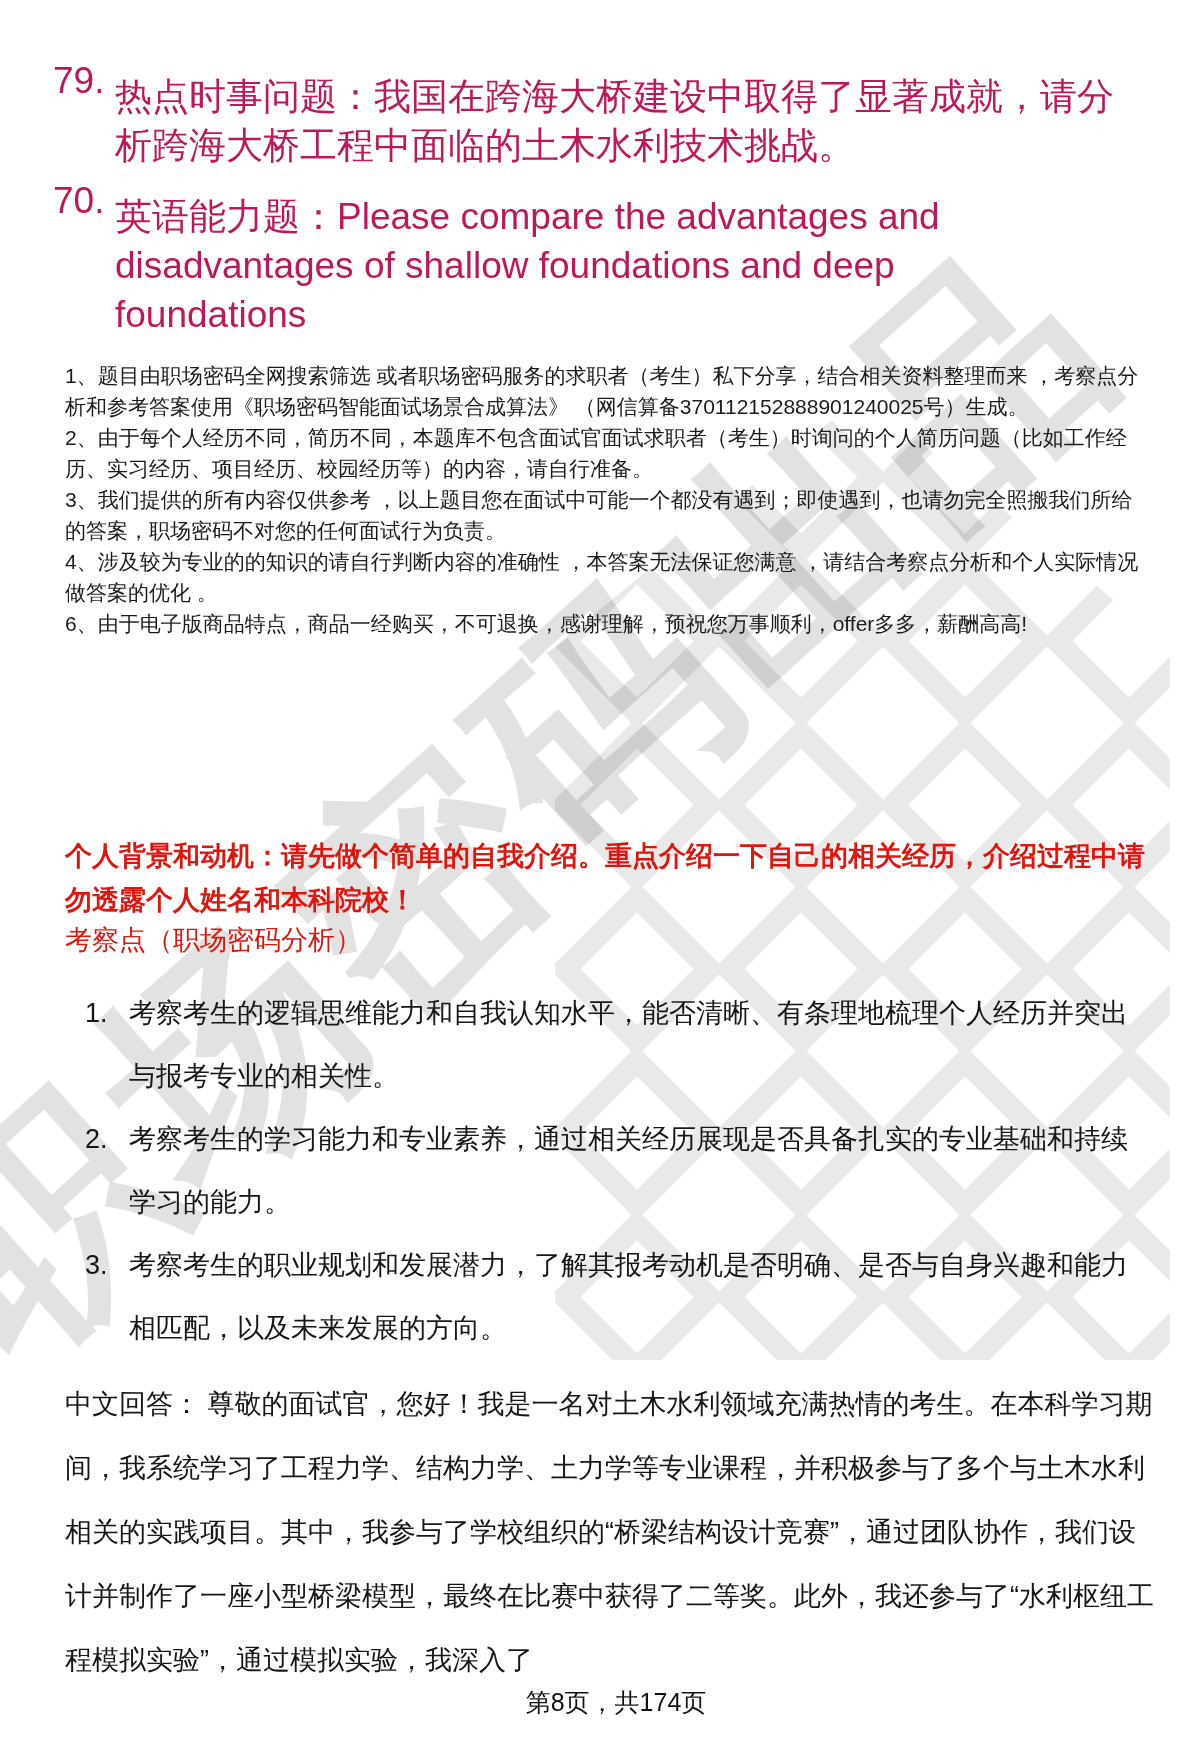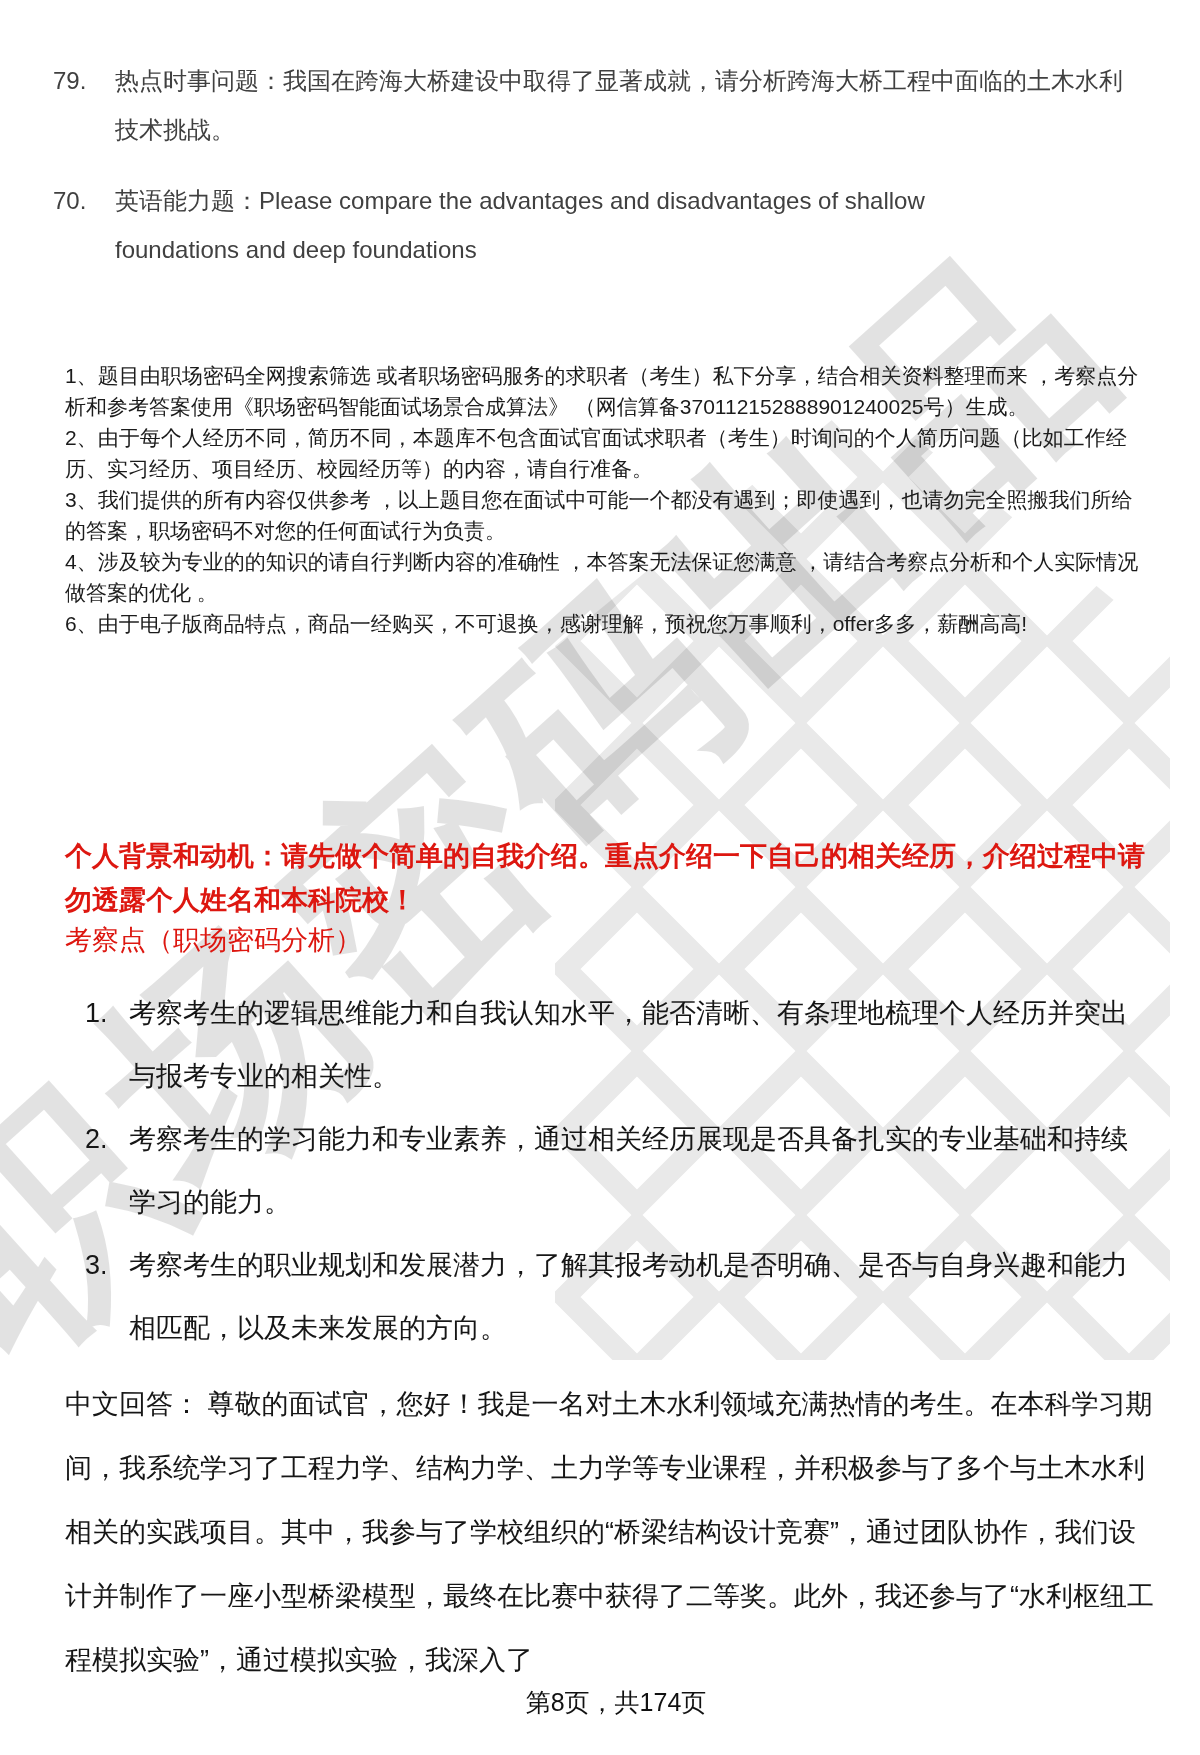--- a/index.html
+++ b/index.html
@@ -23,23 +23,23 @@
     position:absolute;left:35px;top:1150px;
     font-size:238px;font-weight:bold;line-height:1;
     white-space:nowrap;
     color:rgba(0,0,0,0.115);
     transform:rotate(-42deg);
     transform-origin:0 100%;
     letter-spacing:12px;
   }
   
   .content{position:relative;z-index:1;}
-  .question{position:absolute;display:flex;font-size:24px;line-height:49px;color:#404040;}
+  .question{position:absolute;display:flex;font-size:37px;line-height:49px;color:#be185d;}
   .q-num{width:62px;flex:none;}
-  .q-text{flex:1;}
+  .q-text{flex:1;margin-top:16px;}
   .q79{left:53px;top:56px;width:1092px;}
   .q80{left:53px;top:176px;width:1092px;}
   .q80 .q-text{max-width:892px;}
   .notes{position:absolute;left:65px;top:360px;width:1076px;font-size:21px;line-height:31px;color:#1b1b1b;}
   .red-prompt{
     position:absolute;left:65px;top:806px;width:1088px;
     font-size:27px;font-weight:bold;line-height:44px;
   }
   .analysis-heading{
     position:absolute;left:65px;top:922px;

